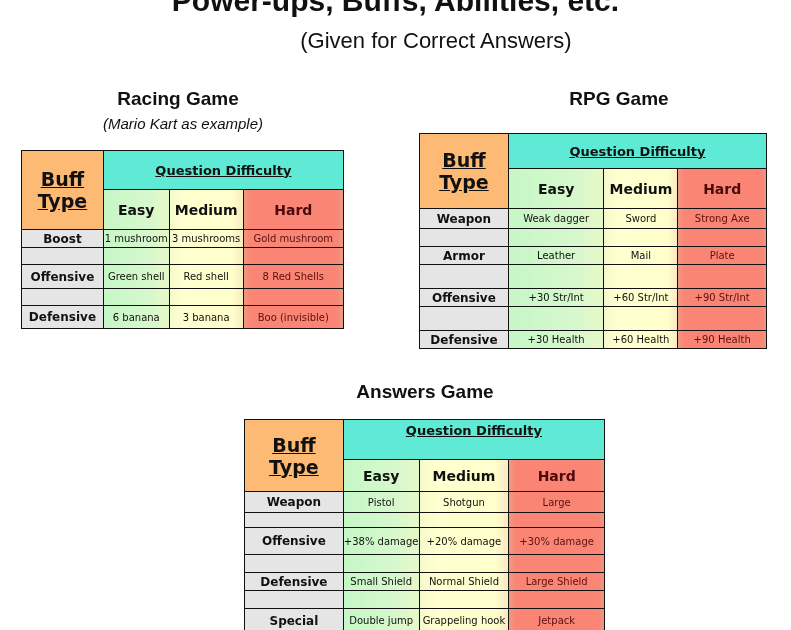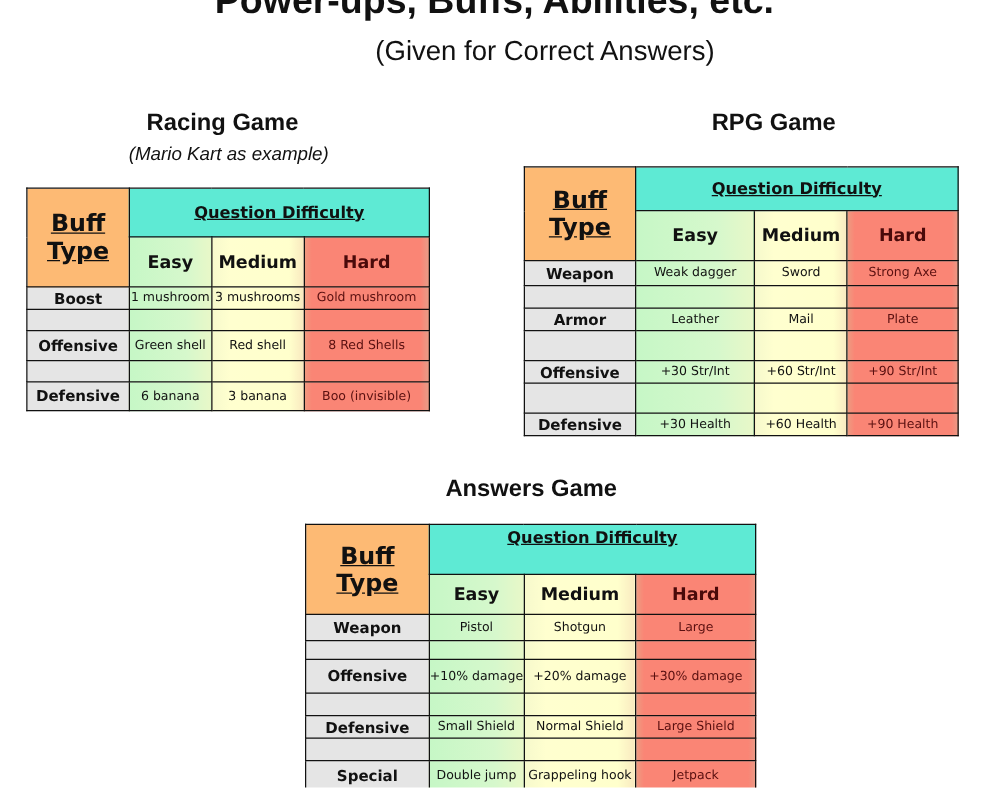--- a/index.html
+++ b/index.html
@@ -173,21 +173,21 @@
     <td class="hard cell">Large</td>
   </tr>
   <tr style="height:15px">
         <td class="bt"></td>
         <td class="easy"></td>
         <td class="med"></td>
         <td class="hard"></td>
       </tr>
   <tr style="height:27px">
     <td class="bt">Offensive</td>
-    <td class="easy cell">+10% damage</td>
+    <td class="easy cell">+38% damage</td>
     <td class="med cell">+20% damage</td>
     <td class="hard cell">+30% damage</td>
   </tr>
   <tr style="height:18px">
         <td class="bt"></td>
         <td class="easy"></td>
         <td class="med"></td>
         <td class="hard"></td>
       </tr>
   <tr style="height:18px">

